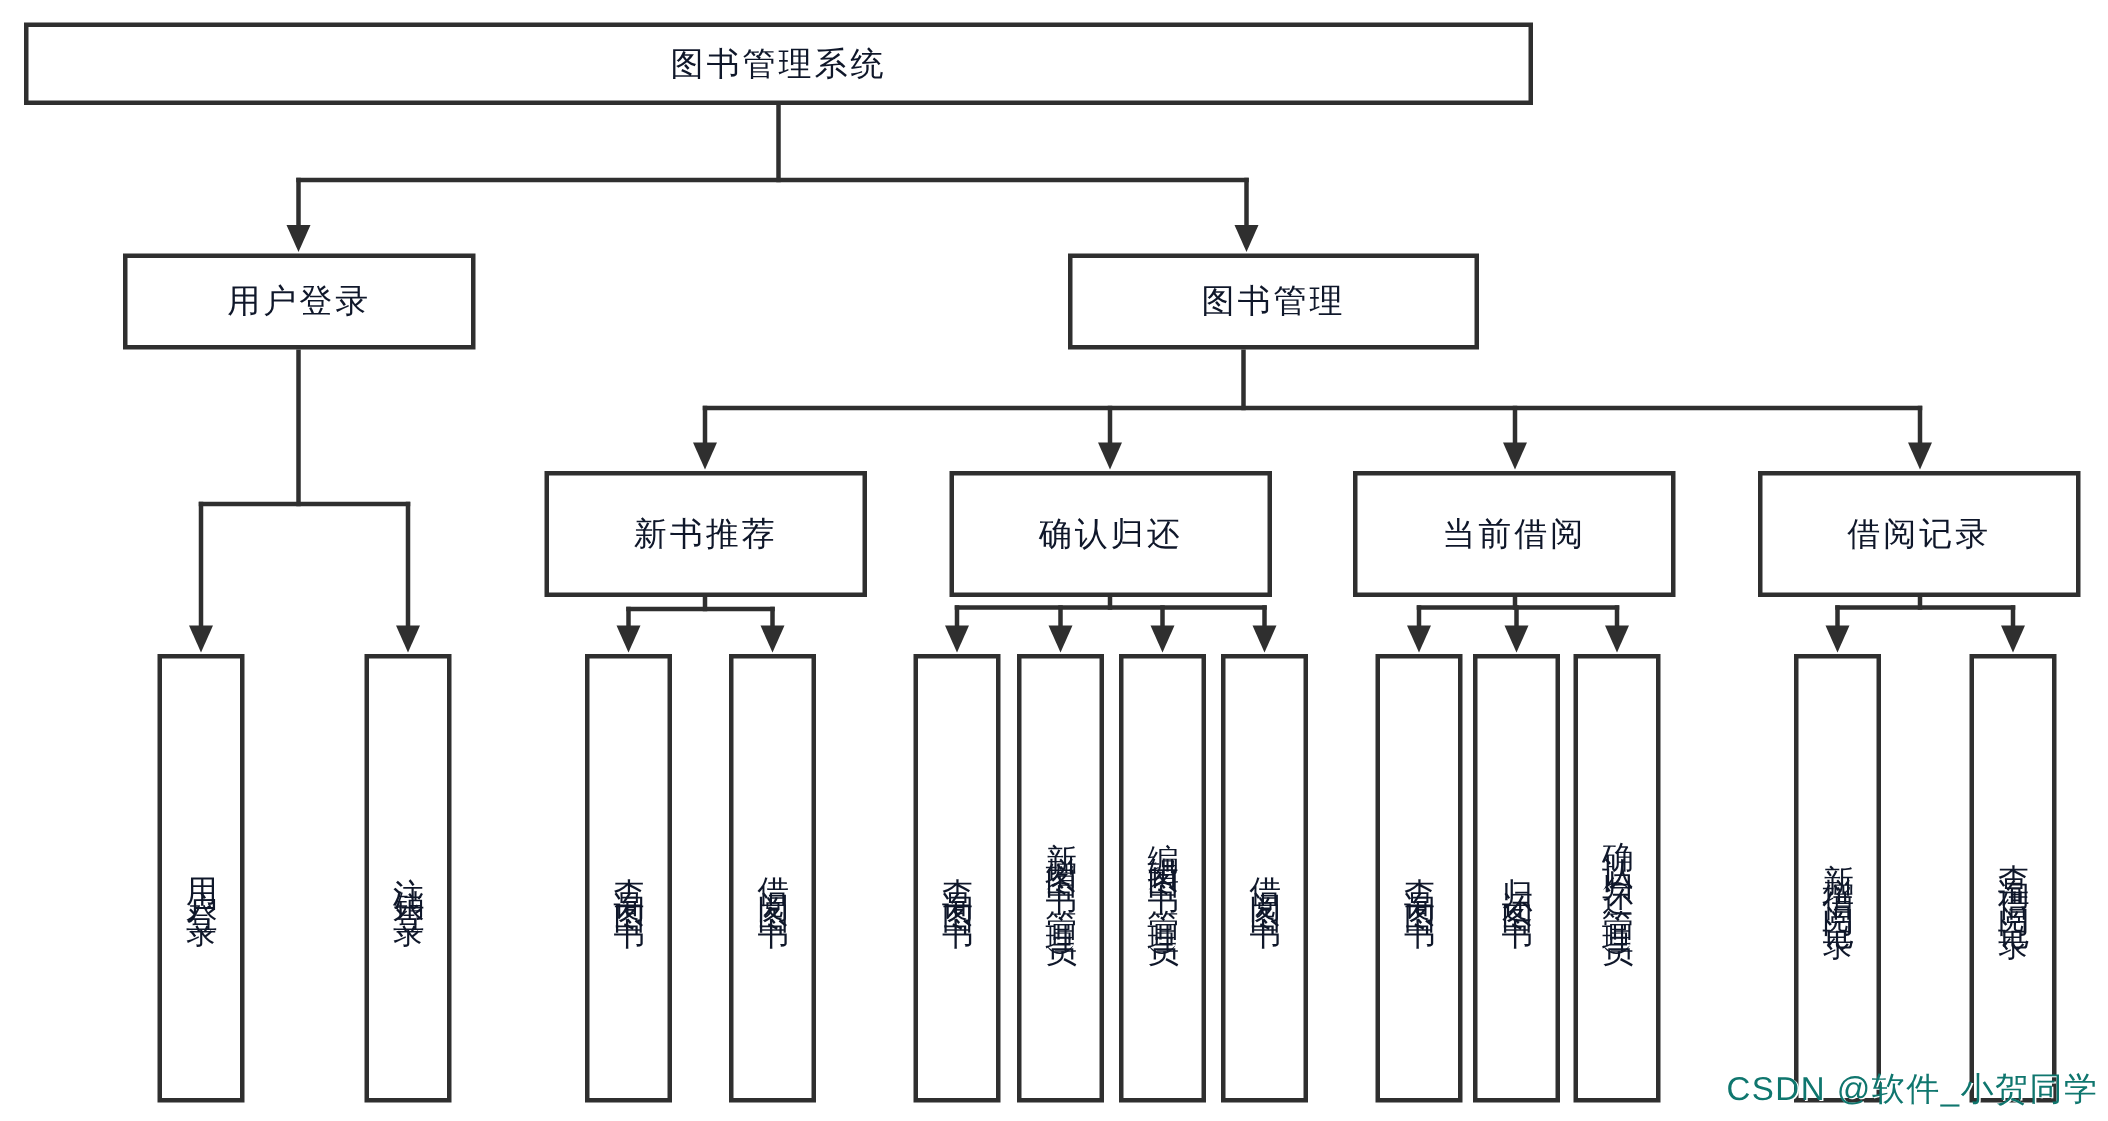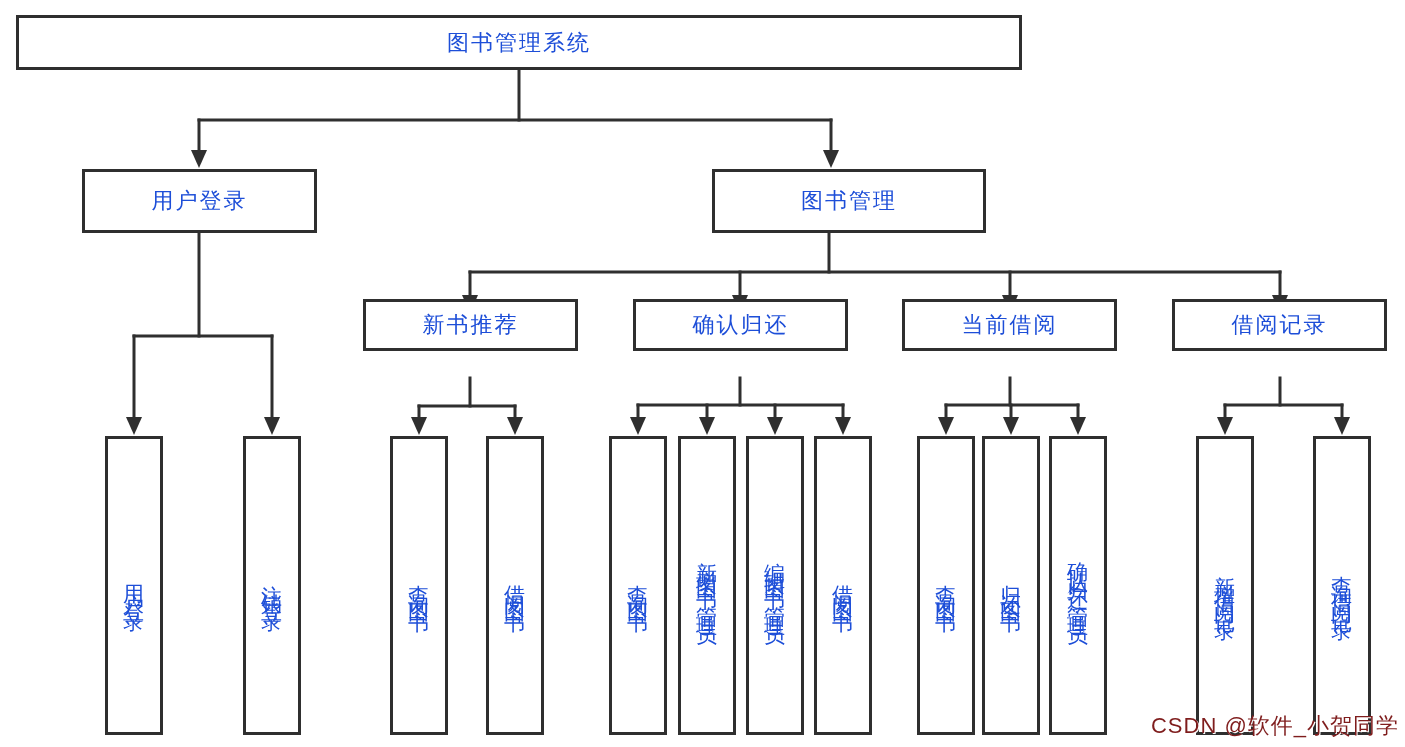--- a/index.html
+++ b/index.html
@@ -20,21 +20,21 @@
     left: 0; top: 0;
     width: 1405px;
     height: 747px;
     pointer-events: none;
   }
   .node {
     position: absolute;
     box-sizing: border-box;
     border: 3px solid #2f2f2f;
     background: #ffffff;
-    color: #1d4ed8;
+    color: #0f172a;
     display: flex;
     align-items: center;
     justify-content: center;
     text-align: center;
   }
   .h-node {
     font-size: 22px;
     letter-spacing: 2px;
     white-space: nowrap;
   }
@@ -43,34 +43,34 @@
     text-orientation: mixed;
     font-size: 21px;
     letter-spacing: 9px;
     line-height: 1;
     width: 58px;
     height: 299px;
     top: 436px;
   }
   .mod-node {
     width: 215px;
-    height: 52px;
-    top: 299px;
+    height: 84px;
+    top: 314px;
   }
   .l2-node {
     width: 235px;
     height: 64px;
     top: 169px;
   }
   #watermark {
     position: absolute;
     right: 6px;
     bottom: 6px;
     font-size: 22px;
-    color: #7f1d1d;
+    color: #0f766e;
     letter-spacing: 1px;
     text-shadow: 1px 1px 0 #ffffff;
     white-space: nowrap;
   }
 </style>
 </head>
 <body>
 
 <div id="canvas">
 

